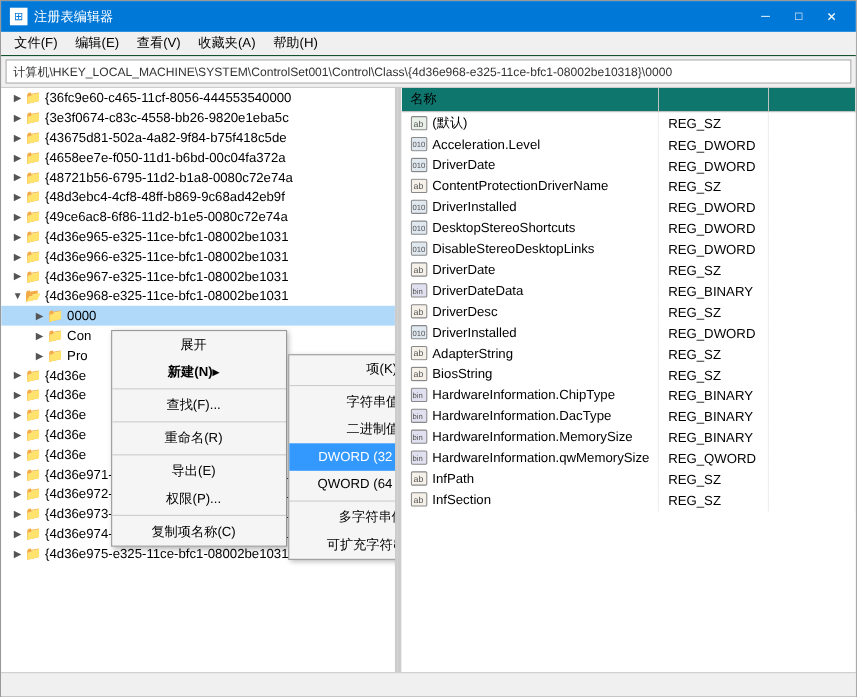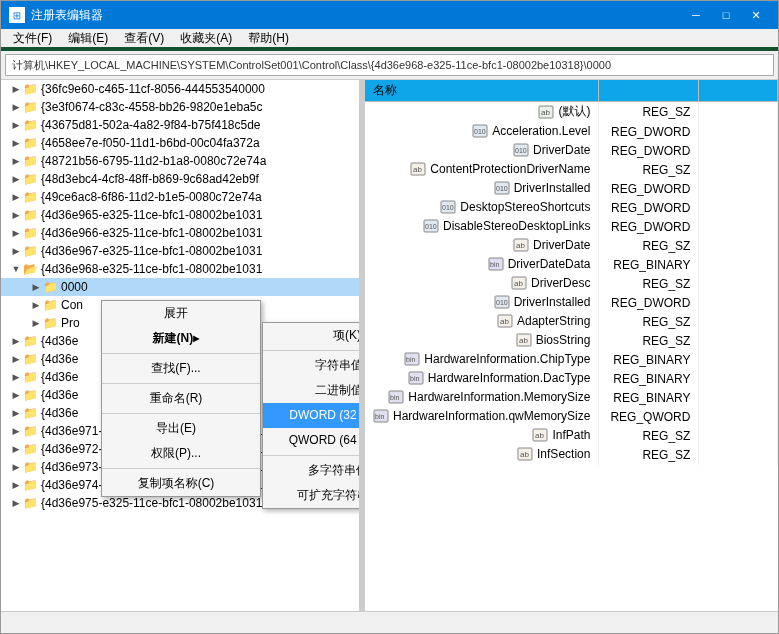--- a/index.html
+++ b/index.html
@@ -56,21 +56,21 @@
       border: none;
       color: white;
       font-size: 11px;
       cursor: pointer;
       display: flex;
       align-items: center;
       justify-content: center;
     }
     .menu-bar {
       background: #f0f0f0;
-      border-bottom: 4px solid #14532d;
+      border-bottom: 1px solid #14532d;
       display: flex;
       align-items: center;
       padding: 2px 4px;
       height: 22px;
     }
     .menu-item {
       padding: 2px 8px;
       cursor: pointer;
       font-size: 12px;
     }
@@ -140,35 +140,34 @@
     .tree-label {
       font-size: 12px;
     }
     
     .reg-table {
       width: 100%;
       border-collapse: collapse;
       font-size: 12px;
     }
     .reg-table th {
-      background: #0ea5e9;
+      background: #0f766e;
       border-bottom: 1px solid #bbb;
       border-right: 1px solid #bbb;
       padding: 2px 8px;
       text-align: left;
       font-weight: normal;
       position: sticky;
       top: 0;
       z-index: 1;
     }
     .reg-table td {
       padding: 1px 8px;
       border-right: 1px solid #eee;
       height: 18px;
-      text-align: right;
     }
     .reg-icon {
       display: inline-flex;
       align-items: center;
       gap: 4px;
     }
     
     .context-menu-container {
       position: absolute;
       top: 220px;

